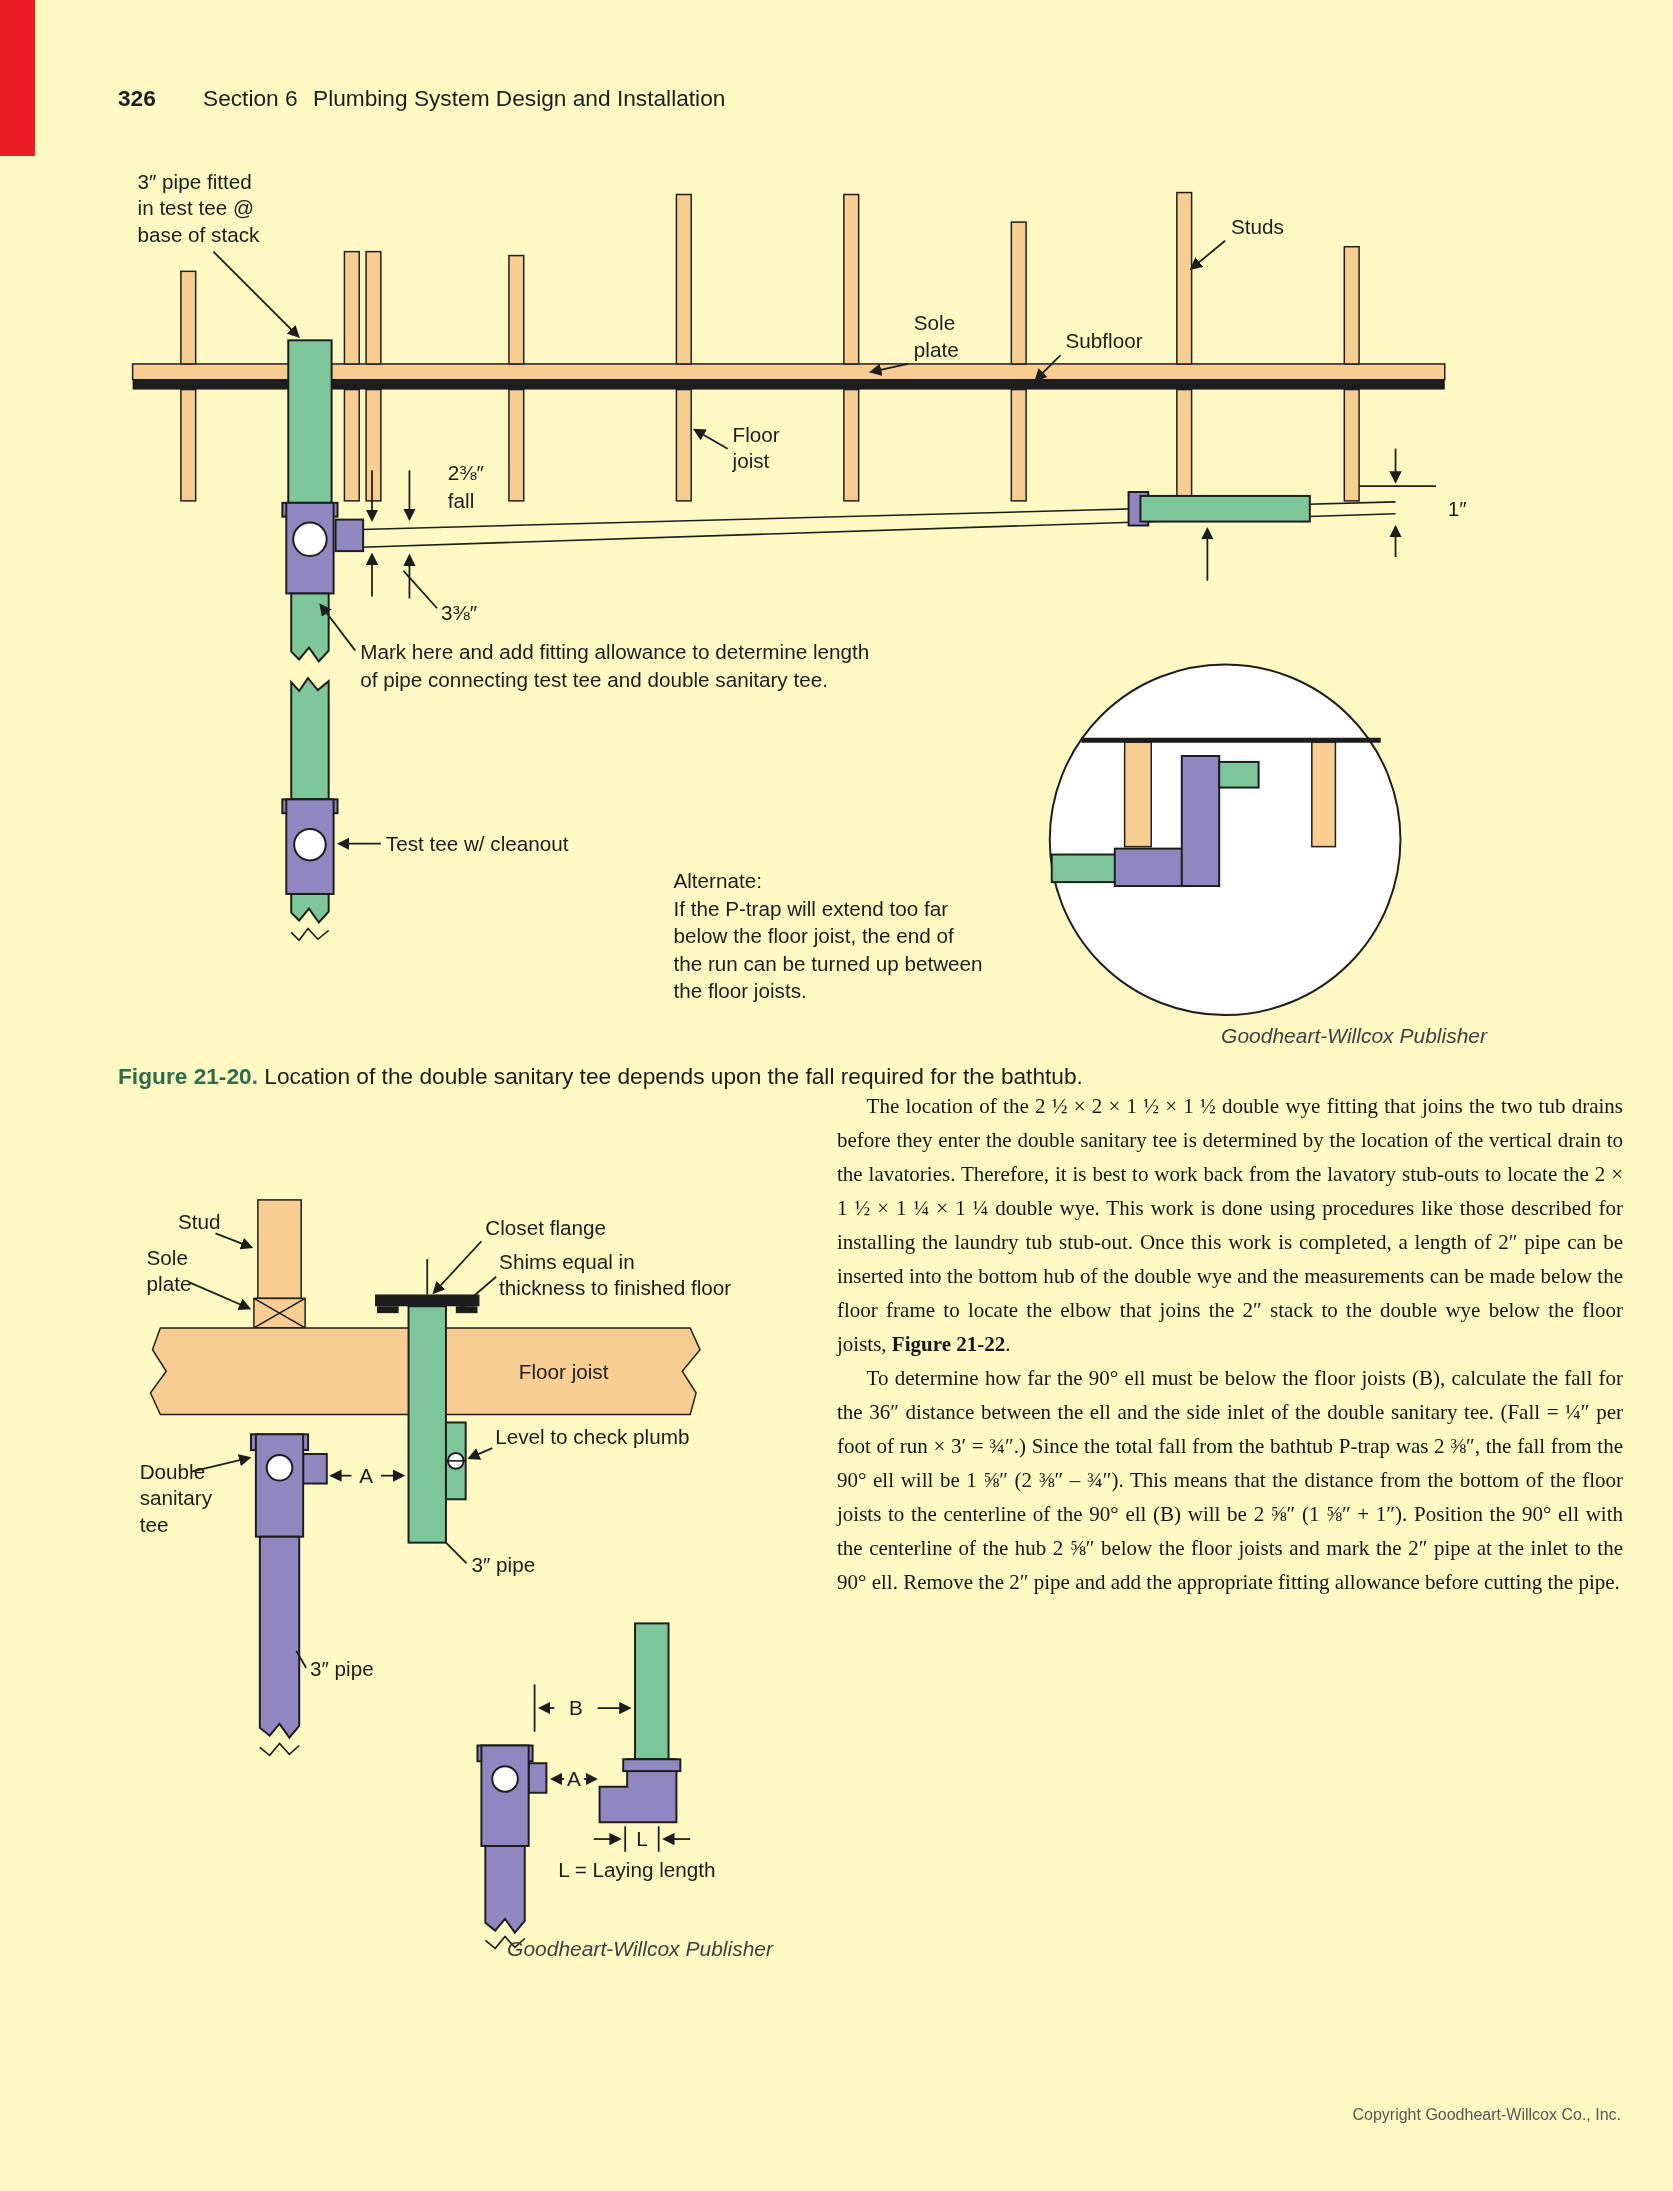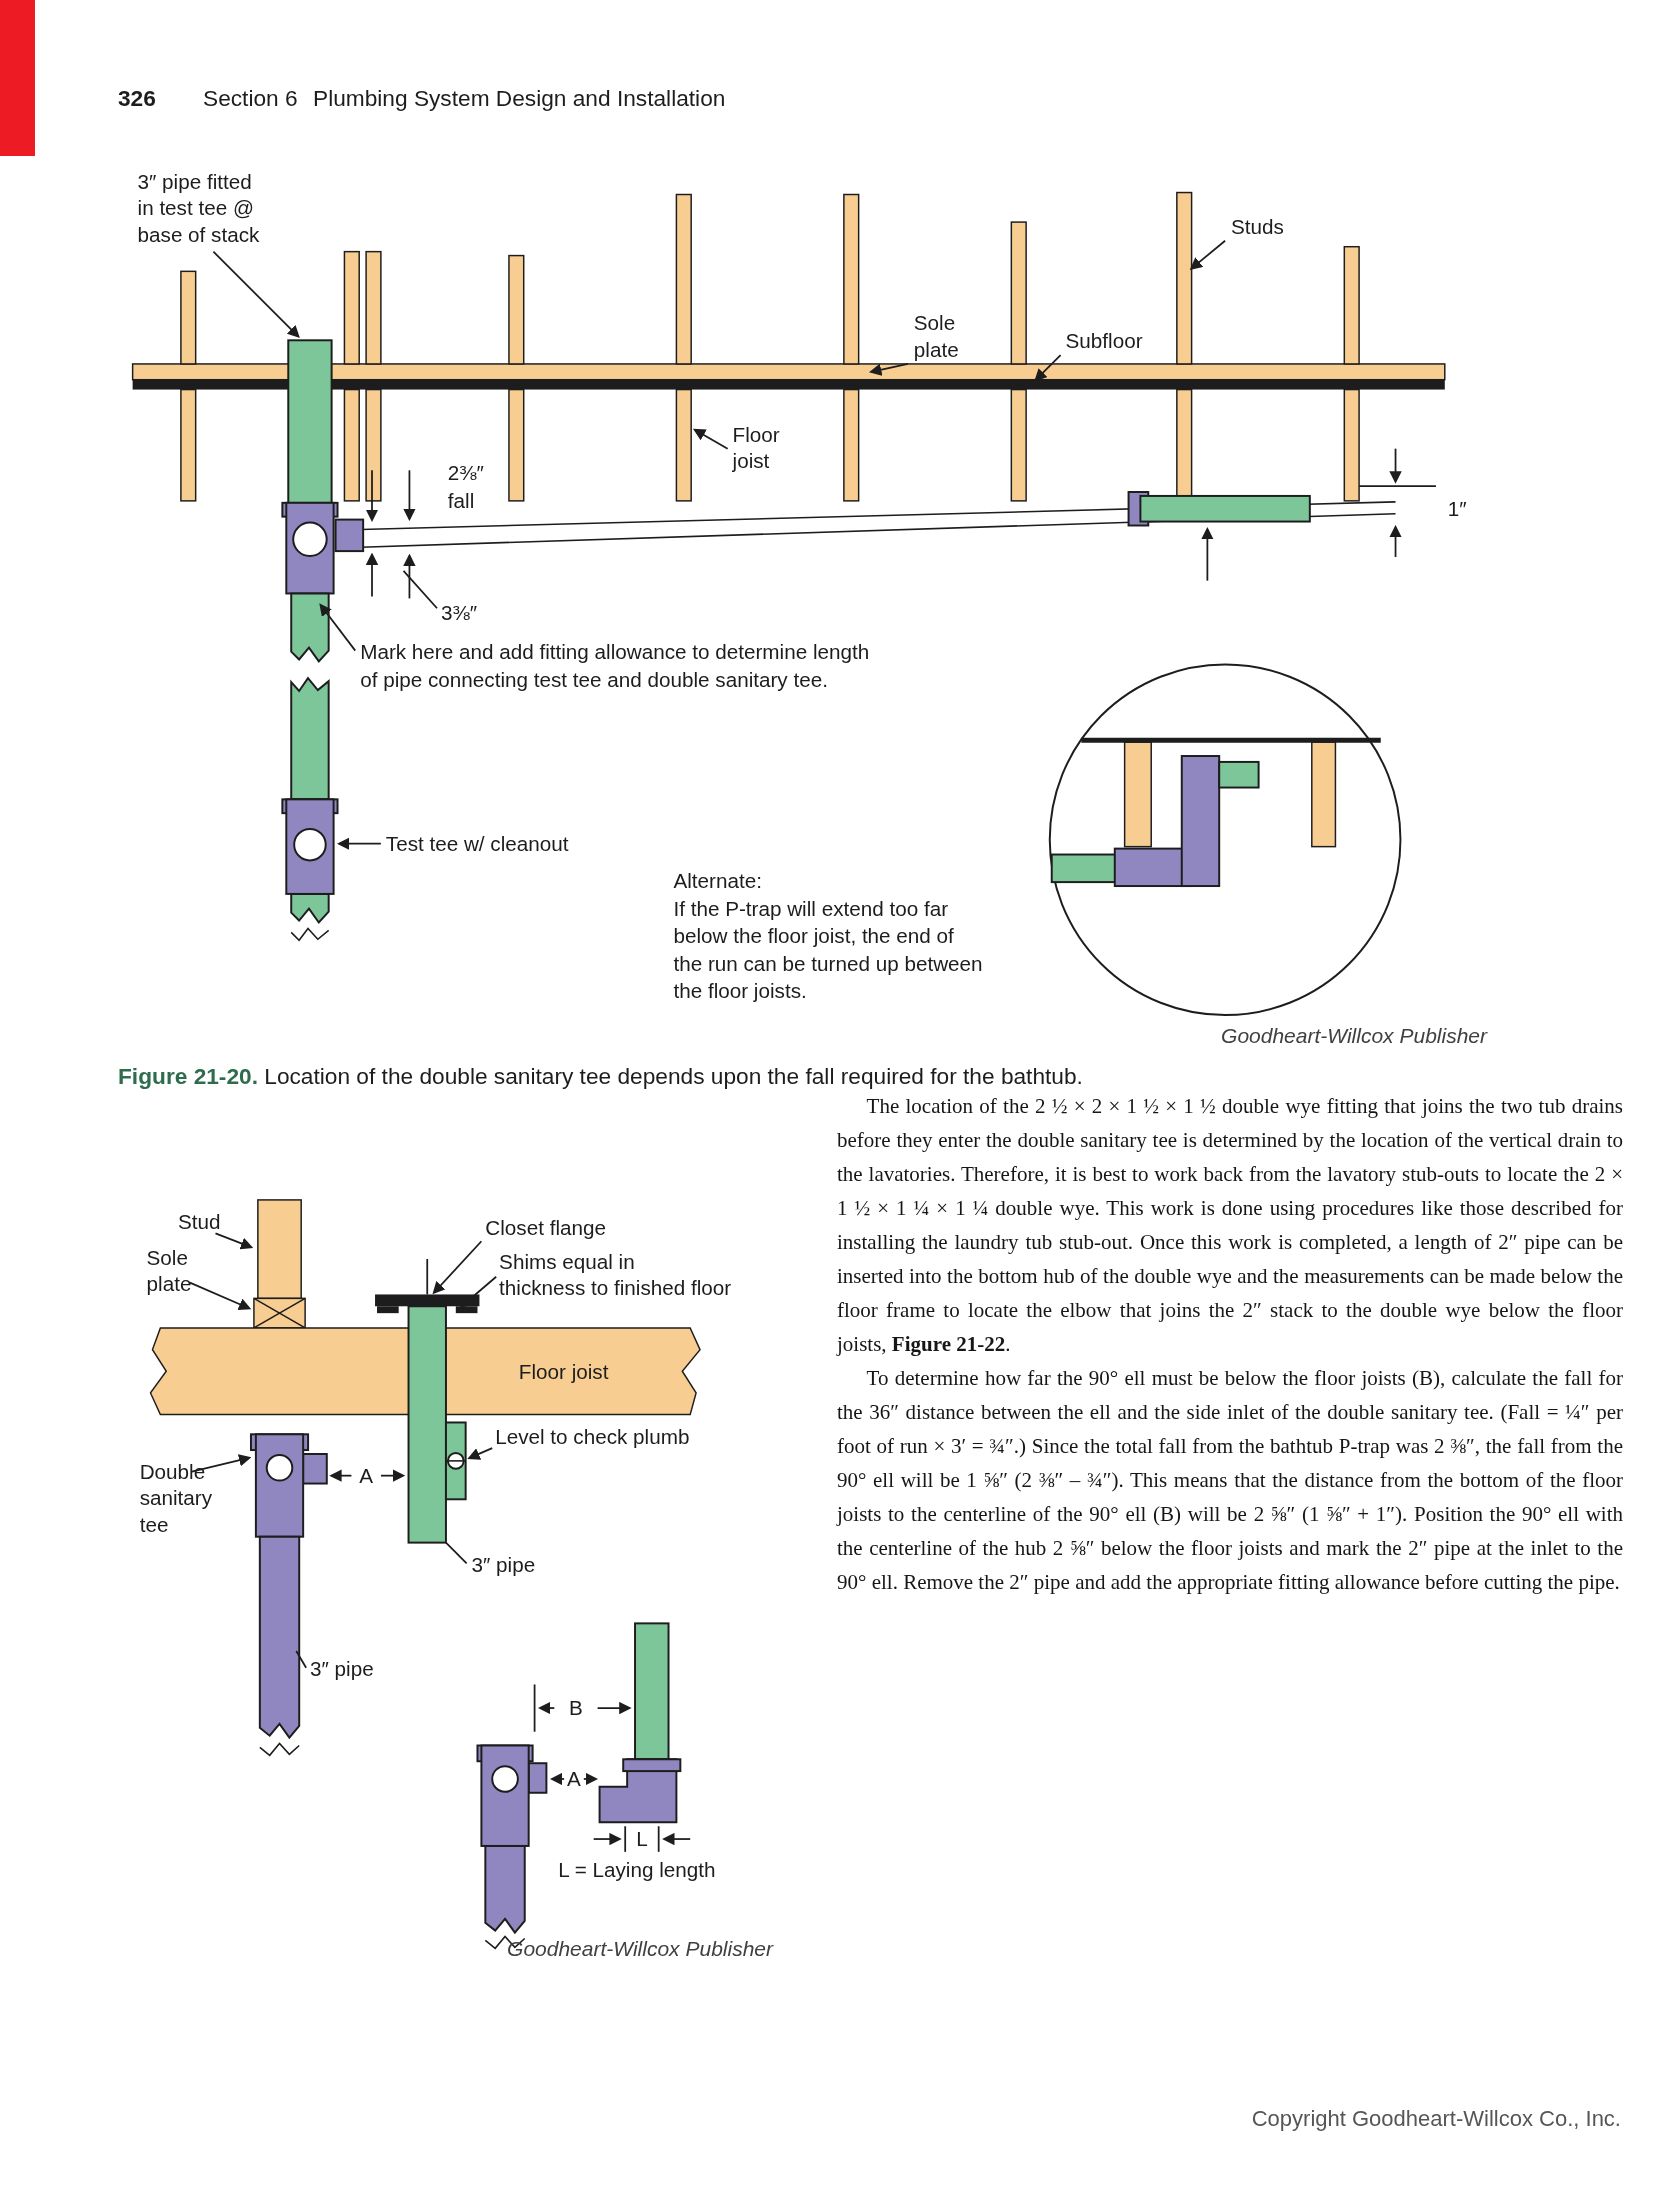--- a/index.html
+++ b/index.html
@@ -1,37 +1,37 @@
 <!DOCTYPE html>
 <html><head>
 <meta charset="utf-8">
 <style>
   html,body{margin:0;padding:0;background:#e8e8e8;}
-  .page{position:relative;width:1674px;height:2192px;background:#ffffff;font-family:"Liberation Sans",sans-serif;color:#1d1d1d;overflow:hidden;margin:0 auto;}
+  .page{position:relative;width:1674px;height:2192px;background:#fef9c3;font-family:"Liberation Sans",sans-serif;color:#1d1d1d;overflow:hidden;margin:0 auto;}
   .abs{position:absolute;}
   .chapter-tab{left:0;top:0;width:35px;height:156px;background:#ED1C24;}
   .header{top:85px;left:0;width:1674px;font-size:22.7px;color:#1d1d1d;}
   .header .pgnum{position:absolute;left:118px;font-weight:bold;}
   .header .sect{position:absolute;left:203px;}
   .header .ttl{position:absolute;left:313px;}
   svg text{font-family:"Liberation Sans",sans-serif;font-size:21px;fill:#1d1d1d;}
   svg .ptr{stroke:#1d1d1d;stroke-width:1.8;fill:none;}
   svg .thin{stroke:#1d1d1d;stroke-width:1.6;fill:none;}
   svg .thick{stroke:#1d1d1d;stroke-width:5;fill:none;}
   svg .wood{fill:#F7CD92;stroke:#1d1d1d;stroke-width:1.5;}
   svg .pipe{fill:#7CC69A;stroke:#1d1d1d;stroke-width:2;}
   svg .fit{fill:#9087C1;stroke:#1d1d1d;stroke-width:2;}
   svg .hubc{fill:#ffffff;stroke:#1d1d1d;stroke-width:2;}
   svg .blk{fill:#1d1d1d;}
   .credit{font-style:italic;font-size:21px;color:#404040;text-align:right;}
   .caption{font-size:22.7px;line-height:29.6px;color:#1d1d1d;}
   .fig-label{font-weight:bold;color:#2E6C4D;}
   .bodytext{font-family:"Liberation Serif",serif;font-size:21px;line-height:34px;text-align:justify;color:#161616;}
   .bodytext p{margin:0;text-indent:29.6px;}
-  .footer{font-size:22px;color:#565656;margin-left:28px;}
+  .footer{font-size:16px;color:#565656;margin-left:28px;}
 </style>
 </head>
 <body>
 
 <div class="page">
 
   <div class="abs chapter-tab"></div>
 
   <div class="abs header">
     <span class="pgnum">326</span>

